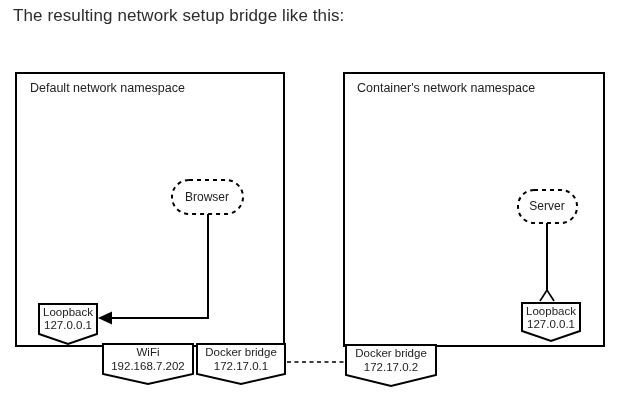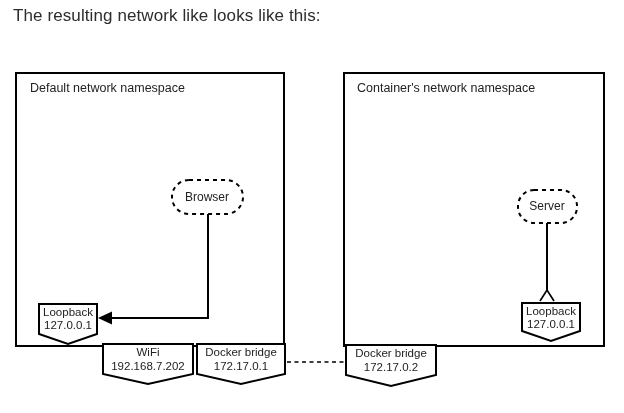--- a/index.html
+++ b/index.html
@@ -73,21 +73,21 @@
   }
   .ns-label { font-size: 12.5px; }
   .node-label { font-size: 12px; text-anchor: middle; }
   .badge-label { font-size: 11.5px; text-anchor: middle; }
 </style>
 </head>
 <body>
 
 <div id="page">
 
-  <div id="page-title">The resulting network like looks like this:</div>
+  <div id="page-title">The resulting network setup bridge like this:</div>
 
   <svg id="diagram-svg" width="624" height="413" viewBox="0 0 624 413">
 
     <rect class="ns-box" x="16" y="73" width="268" height="273"></rect>
     <text class="ns-label" x="30" y="92">Default network namespace</text>
 
     <rect class="ns-box" x="344" y="73" width="260" height="273"></rect>
     <text class="ns-label" x="357" y="92">Container's network namespace</text>
 
     <rect class="node-pill" x="172" y="180" width="71" height="34" rx="17" ry="17"></rect>

